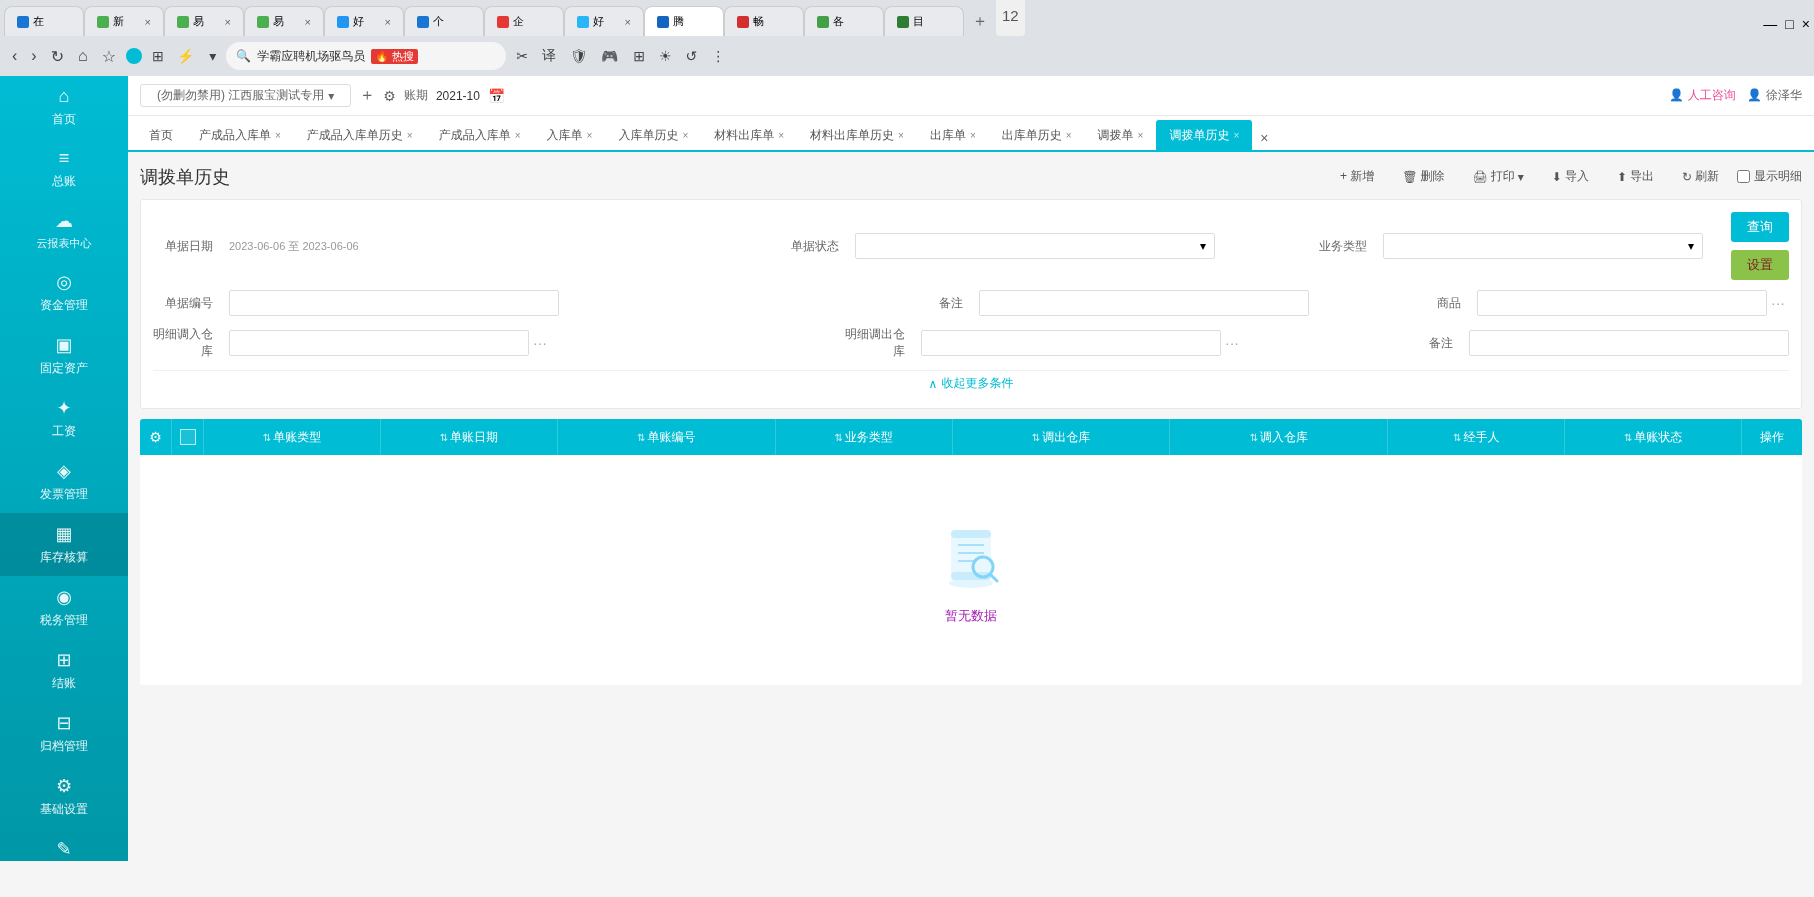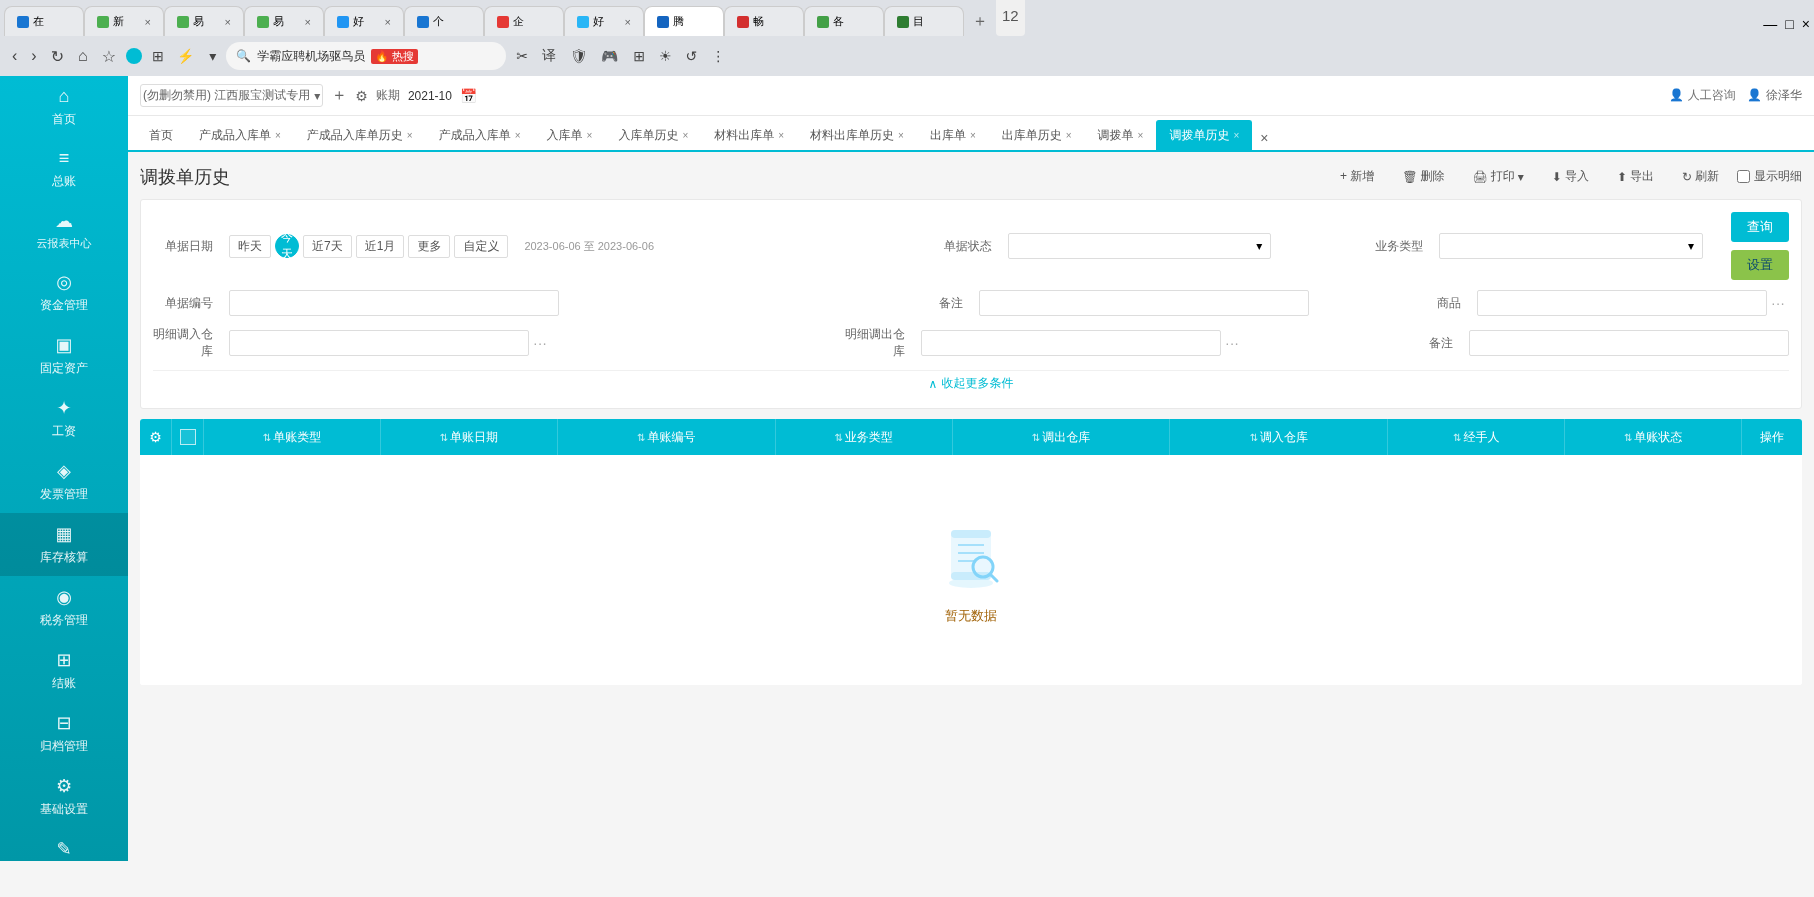--- a/index.html
+++ b/index.html
@@ -21,21 +21,21 @@
     .sidebar { width: 128px; background: linear-gradient(180deg, #00bcd4 0%, #0097a7 100%); display: flex; flex-direction: column; align-items: center; padding-top: 0; }
     .sidebar-logo { width: 100%; background: #00acc1; padding: 8px; text-align: center; color: #fff; font-size: 12px; line-height: 1.4; border-bottom: 1px solid rgba(255,255,255,0.2); }
     .sidebar-item { width: 100%; display: flex; flex-direction: column; align-items: center; padding: 10px 0; cursor: pointer; color: rgba(255,255,255,0.9); font-size: 12px; gap: 4px; }
     .sidebar-item .icon { font-size: 18px; }
 
     
     .main-content { flex: 1; display: flex; flex-direction: column; overflow: hidden; }
 
     
     .topbar { background: #fff; height: 40px; display: flex; align-items: center; padding: 0 12px; border-bottom: 1px solid #e8e8e8; gap: 8px; }
-    .company-selector { display: flex; align-items: center; gap: 4px; font-size: 12px; color: #666; cursor: pointer; border: 1px solid #ddd; padding: 2px 2px; border-radius: 3px; }
+    .company-selector { display: flex; align-items: center; gap: 4px; font-size: 12px; color: #666; cursor: pointer; border: 1px solid #ddd; padding: 2px 16px; border-radius: 3px; }
     .topbar-right { margin-left: auto; display: flex; align-items: center; gap: 12px; font-size: 12px; color: #666; }
 
     
     .nav-tabs { background: #fff; height: 36px; display: flex; align-items: flex-end; border-bottom: 2px solid #00bcd4; padding: 0 8px; overflow-x: auto; white-space: nowrap; }
     .nav-tab { display: inline-flex; align-items: center; padding: 6px 12px; font-size: 12px; cursor: pointer; color: #555; gap: 4px; border: 1px solid transparent; border-bottom: none; border-radius: 3px 3px 0 0; }
     .nav-tab.active { background: #00bcd4; color: #fff; border-color: #00bcd4; }
     .nav-tab .close-btn { font-size: 10px; opacity: 0.7; }
 
     
     .page-content { flex: 1; overflow-y: auto; background: #f5f5f5; padding: 12px; }
@@ -56,21 +56,21 @@
     .date-btn { padding: 2px 8px; font-size: 12px; border: 1px solid #ddd; background: #fff; cursor: pointer; border-radius: 2px; color: #555; }
     .date-btn.active { background: #00bcd4; color: #fff; border-color: #00bcd4; border-radius: 50%; width: 24px; height: 24px; display: flex; align-items: center; justify-content: center; padding: 0; }
     .date-range { font-size: 11px; color: #999; }
     .filter-input { flex: 1; height: 26px; border: 1px solid #ddd; padding: 0 8px; font-size: 12px; border-radius: 2px; max-width: 300px; }
     .filter-select { flex: 1; height: 26px; border: 1px solid #ddd; padding: 0 8px; font-size: 12px; border-radius: 2px; max-width: 360px; background: #fff; display: flex; align-items: center; justify-content: space-between; cursor: pointer; }
     .ellipsis-btn { color: #aaa; cursor: pointer; font-size: 14px; padding: 0 4px; }
     .collapse-bar { text-align: center; padding: 4px; color: #00bcd4; cursor: pointer; font-size: 12px; border-top: 1px solid #f0f0f0; margin-top: 4px; display: flex; align-items: center; justify-content: center; gap: 4px; }
 
     
     .query-btn { background: #00bcd4; color: #fff; border: none; padding: 6px 16px; border-radius: 3px; cursor: pointer; font-size: 13px; }
-    .settings-btn { background: #8bc34a; color: #0c4a6e; border: none; padding: 6px 16px; border-radius: 3px; cursor: pointer; font-size: 13px; margin-top: 4px; }
+    .settings-btn { background: #8bc34a; color: #7f1d1d; border: none; padding: 6px 16px; border-radius: 3px; cursor: pointer; font-size: 13px; margin-top: 4px; }
 
     
     .data-table { width: 100%; background: #fff; border-radius: 3px; overflow: hidden; }
     .table-header { background: #00bcd4; color: #fff; display: flex; align-items: center; height: 36px; }
     .th-cell { display: flex; align-items: center; justify-content: center; font-size: 12px; padding: 0 6px; border-right: 1px solid rgba(255,255,255,0.2); height: 100%; flex-shrink: 0; gap: 2px; cursor: pointer; }
     .th-cell:last-child { border-right: none; }
     .th-gear { width: 32px; }
     .th-check { width: 32px; }
     .th-type { flex: 1.2; }
     .th-date { flex: 1.2; }
@@ -79,21 +79,21 @@
     .th-out { flex: 1.5; }
     .th-in { flex: 1.5; }
     .th-handler { flex: 1.2; }
     .th-status { flex: 1.2; }
     .th-ops { width: 60px; }
     .sort-icon { font-size: 10px; opacity: 0.8; }
 
     
     .empty-state { display: flex; flex-direction: column; align-items: center; justify-content: center; padding: 60px 0; background: #fff; }
     .empty-icon { width: 80px; height: 80px; position: relative; margin-bottom: 12px; }
-    .empty-text { color: #a16207; font-size: 13px; }
+    .empty-text { color: #a21caf; font-size: 13px; }
 
     
     .doc-svg { opacity: 0.7; }
 
     
     .gear-cell { background: none; border: none; cursor: pointer; color: #fff; font-size: 14px; }
     .checkbox-cell { width: 16px; height: 16px; border: 1px solid rgba(255,255,255,0.7); background: rgba(255,255,255,0.1); cursor: pointer; }
   </style>
 </head>
 <body>
@@ -252,21 +252,21 @@
       <div class="company-selector">
         <span>(勿删勿禁用) 江西服宝测试专用</span>
         <span>▾</span>
       </div>
       <button style="background:none;border:none;cursor:pointer;font-size:16px;color:#666;">＋</button>
       <button style="background:none;border:none;cursor:pointer;font-size:14px;color:#666;">⚙</button>
       <span style="color:#666;font-size:12px;">账期</span>
       <span style="color:#333;font-size:12px;">2021-10</span>
       <span style="cursor:pointer;font-size:14px;">📅</span>
       <div class="topbar-right">
-        <span style="cursor:pointer;color:#737373;">
+        <span style="cursor:pointer;color:#ec4899;">
           <span>👤</span>
           <span>人工咨询</span>
         </span>
         <span style="cursor:pointer;color:#666;">
           <span>👤</span>
           <span>徐泽华</span>
         </span>
       </div>
     </div>
 
@@ -352,28 +352,20 @@
             <input type="checkbox" style="">
             <span>显示明细</span>
           </label>
         </div>
       </div>
 
       <div class="filter-panel">
 
         <div class="filter-row">
           <span class="filter-label">单据日期</span>
-          <div class="filter-date-btns">
-            <button class="date-btn">昨天</button>
-            <button class="date-btn active">今天</button>
-            <button class="date-btn">近7天</button>
-            <button class="date-btn">近1月</button>
-            <button class="date-btn">更多</button>
-            <button class="date-btn">自定义</button>
-          </div>
           <span class="date-range">2023-06-06 至 2023-06-06</span>
 
           <div style="flex:1;"></div>
 
           <span class="filter-label">单据状态</span>
           <div class="filter-select" style="max-width:360px;">
             <span></span>
             <span>▾</span>
           </div>
 

